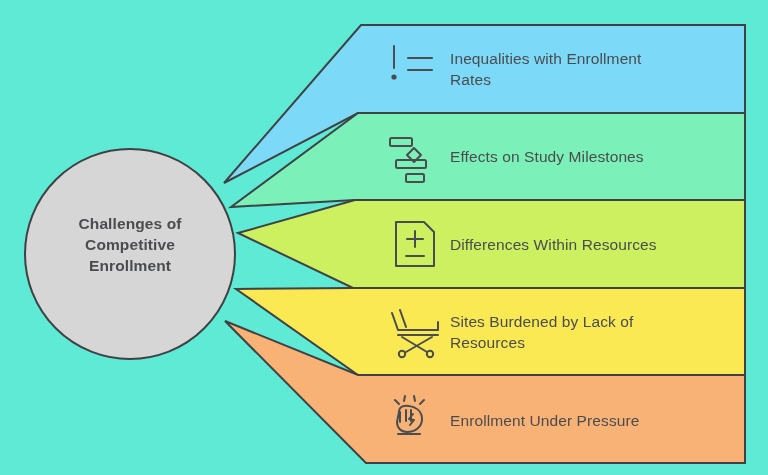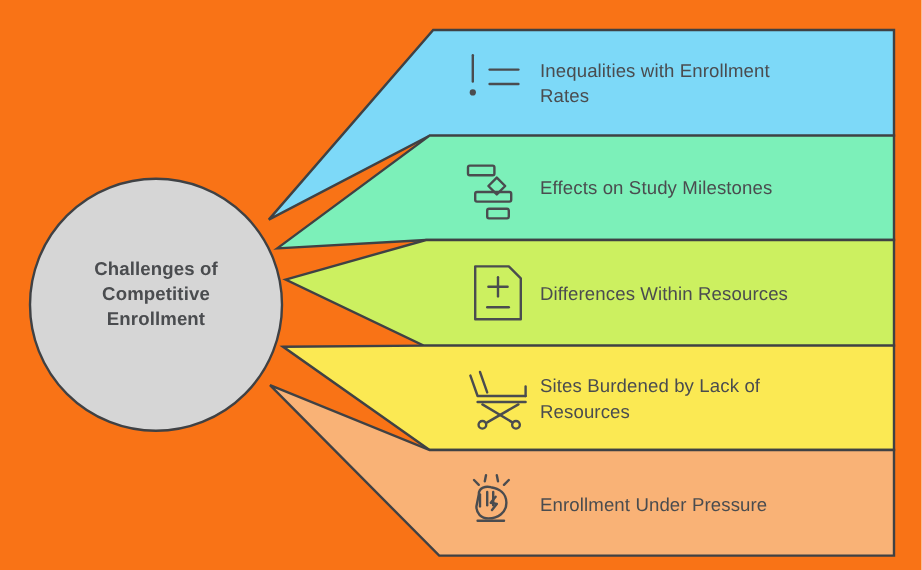--- a/index.html
+++ b/index.html
@@ -10,21 +10,21 @@
   body {
     width: 768px;
     height: 475px;
     overflow: hidden;
     font-family: "Liberation Sans", sans-serif;
   }
   #diagram-root {
     position: relative;
     width: 768px;
     height: 475px;
-    background: #f97316;
+    background: #5eead4;
   }
   svg.diagram-canvas {
     position: absolute;
     top: 0;
     left: 0;
     width: 768px;
     height: 475px;
     display: block;
   }
   .branch-shape {

